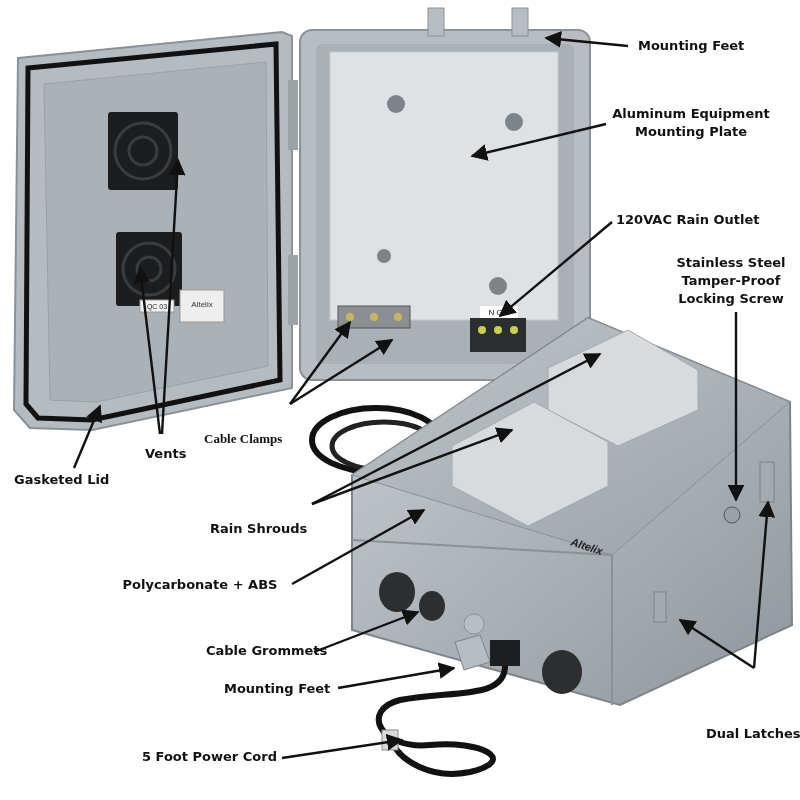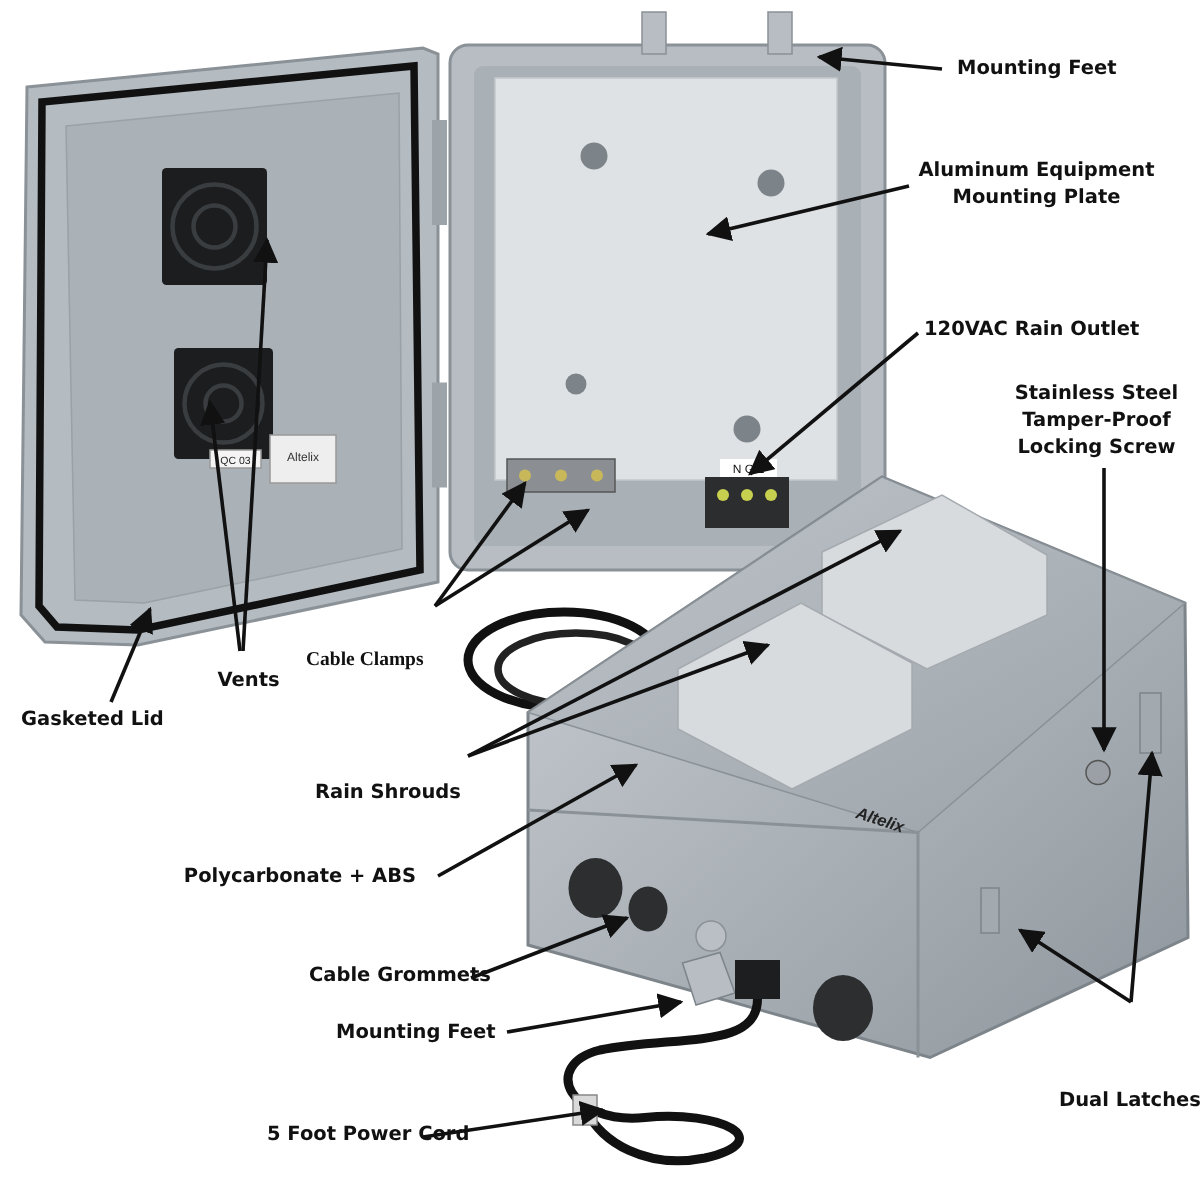--- a/index.html
+++ b/index.html
@@ -135,15 +135,15 @@
   </div>
   <div class="label" style="left:204px; top:430px;font-family:Liberation Serif, serif;">Cable Clamps</div>
   <div class="label" style="left:145px; top:445px;">Vents</div>
   <div class="label" style="left:14px; top:471px;">Gasketed Lid</div>
   <div class="label" style="left:210px; top:520px;">Rain Shrouds</div>
   <div class="label center" style="left:120px; top:576px; width:160px;">
     <div>Polycarbonate + ABS</div>
   </div>
   <div class="label" style="left:184px; top:642px;margin-left:22px;">Cable Grommets</div>
   <div class="label" style="left:224px; top:680px;">Mounting Feet</div>
-  <div class="label" style="left:142px; top:748px;margin-left:36px;">5 Foot Power Cord</div>
+  <div class="label" style="left:142px; top:748px;">5 Foot Power Cord</div>
   <div class="label" style="left:706px; top:682px;margin-top:43px;">Dual Latches</div>
 </div>
 
 </body></html>

